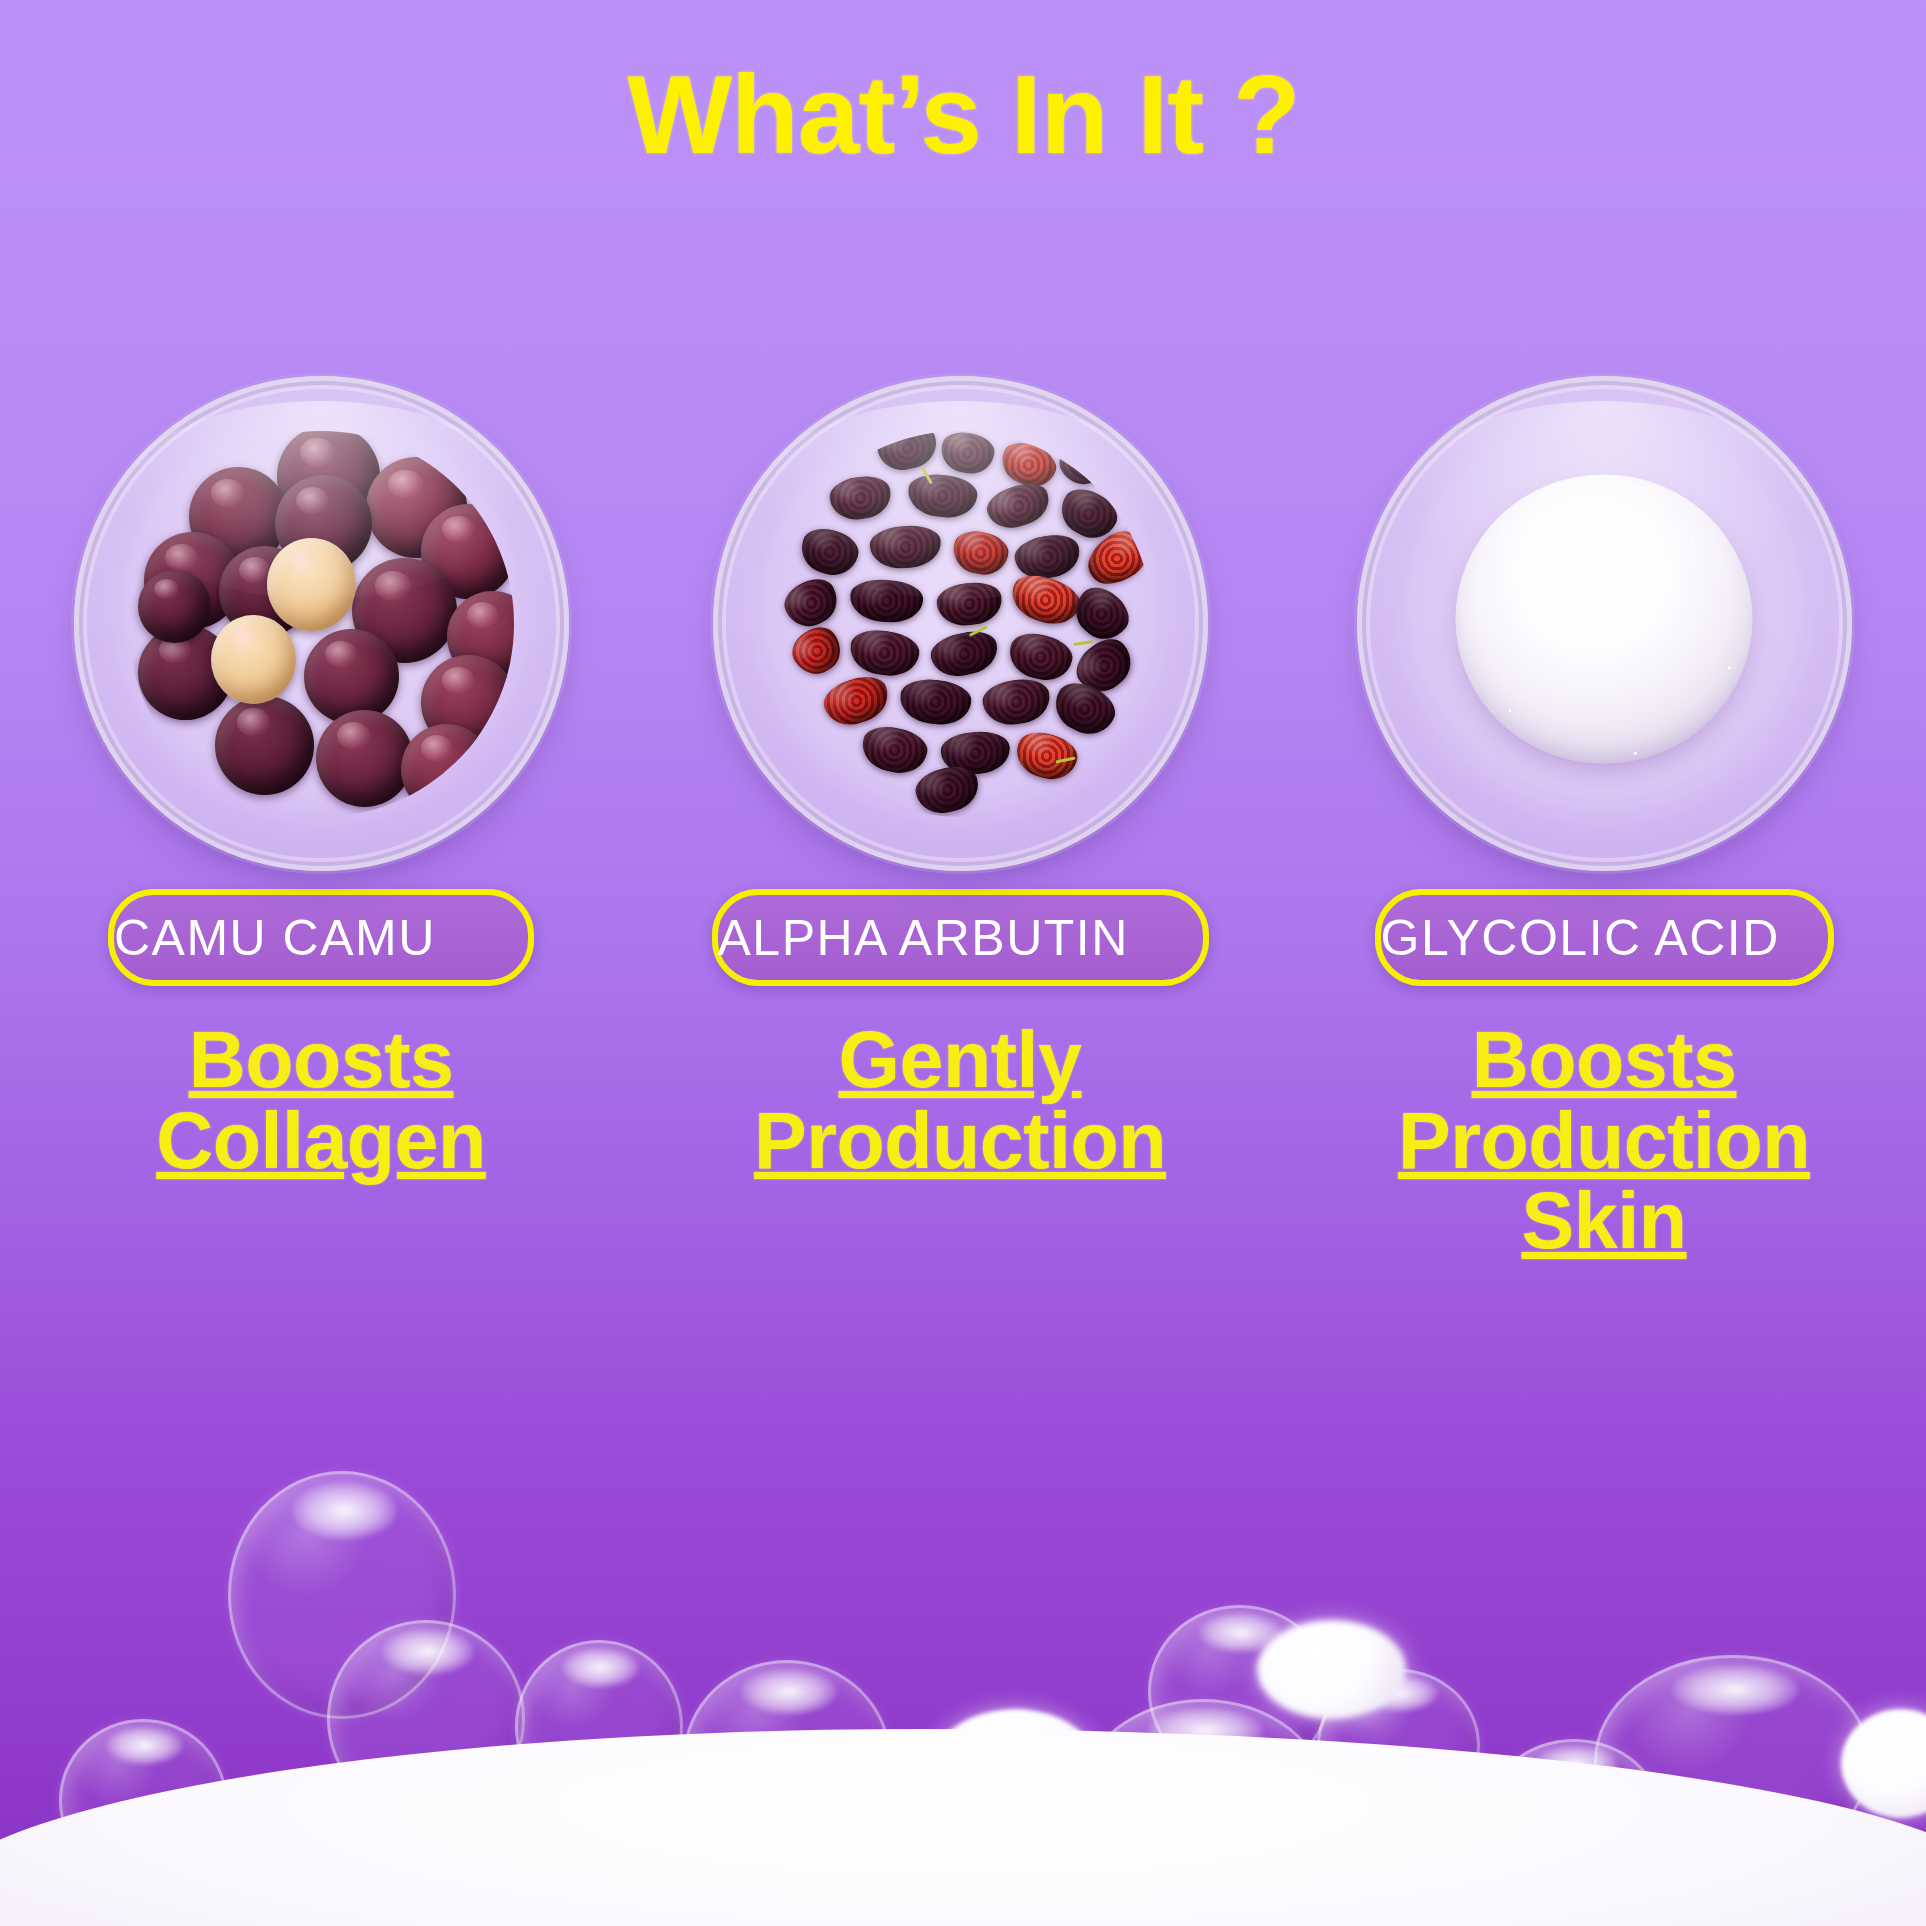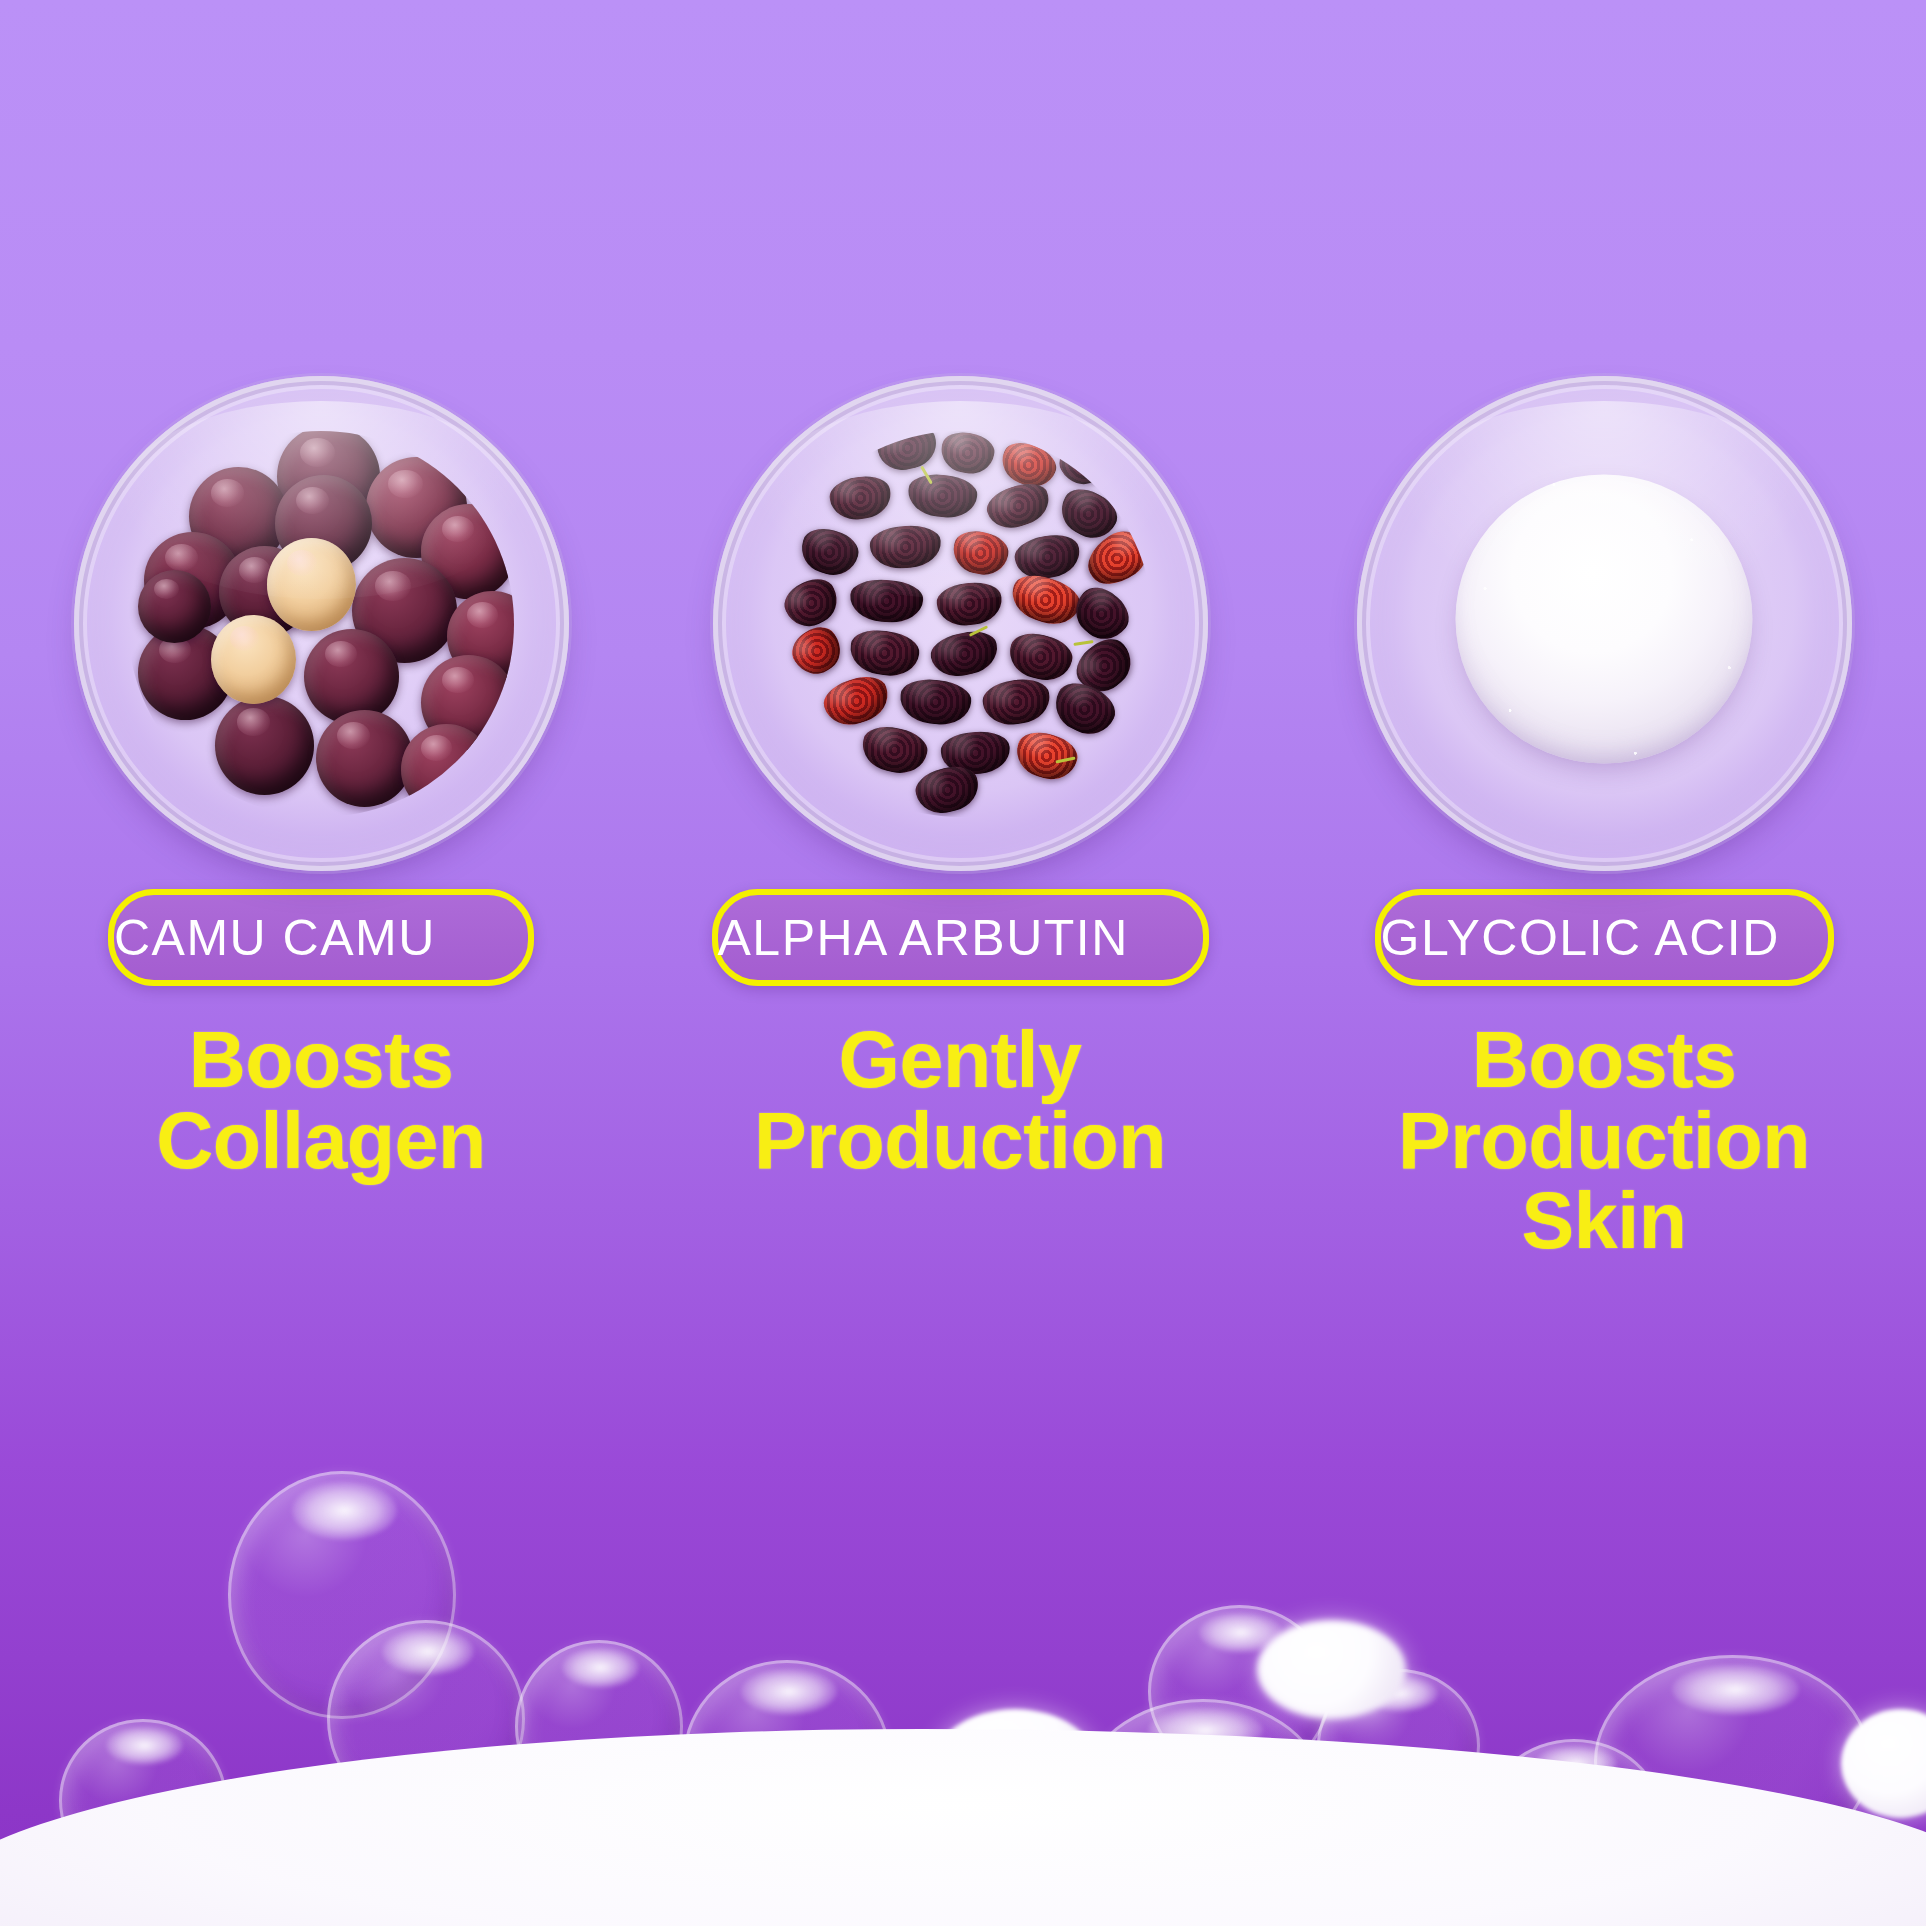--- a/index.html
+++ b/index.html
@@ -233,20 +233,21 @@
   
   .benefit {
     margin-top: 34px;
     text-align: center;
     color: #f8ee14;
     font-size: 79px;
     font-weight: 700;
     line-height: 1.02;
     letter-spacing: -0.5px;
     text-shadow: 0 0 2px rgba(255,255,170,0.5);
+    text-decoration: underline;
   }
   .benefit span { display: block; }
 
   
   #foam {
     position: absolute;
     left: 0;
     bottom: 0;
     width: 100%;
     height: 515px;
@@ -299,20 +300,21 @@
     background: radial-gradient(ellipse at 50% 30%, #ffffff 0%, #fbf9fe 55%, #f1eaf8 100%);
     border-radius: 48% 52% 0 0 / 70% 64% 0 0;
     filter: blur(0.4px);
   }
 </style>
 </head>
 <body>
 
 <div id="stage">
 
+  <div id="title">What’s In It ?</div>
 
   <div class="col" id="col-0">
     <div class="bowl-wrap">
       <div class="bowl">
         <div class="heap">
           <div class="berry dark" style="left:149px; top:-6px;  width:103px; height:103px;"></div>
           <div class="berry mid" style="left:61px;  top:36px;  width:99px; height:99px;"></div>
           <div class="berry light" style="left:238px; top:26px;  width:101px; height:101px;"></div>
           <div class="berry dark" style="left:147px; top:44px;  width:97px;  height:97px;"></div>
           <div class="berry mid" style="left:16px;  top:101px; width:97px;  height:97px;"></div>

